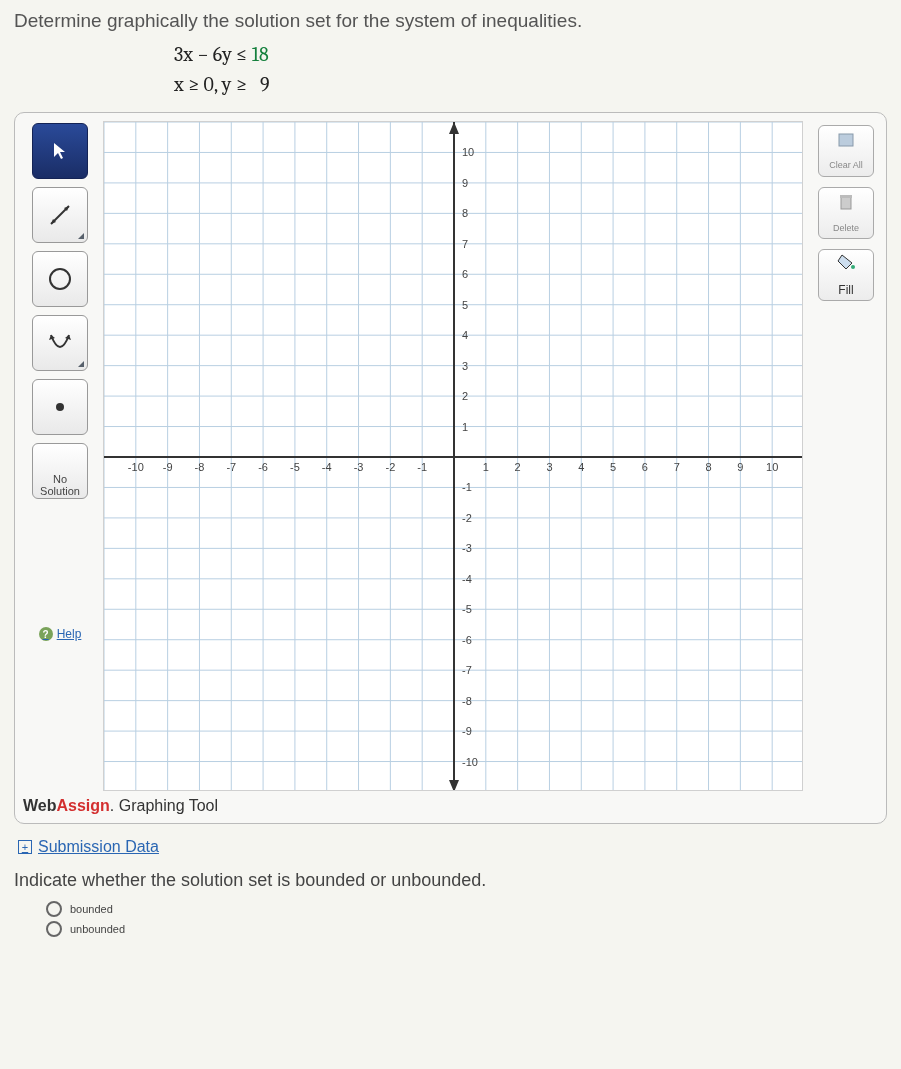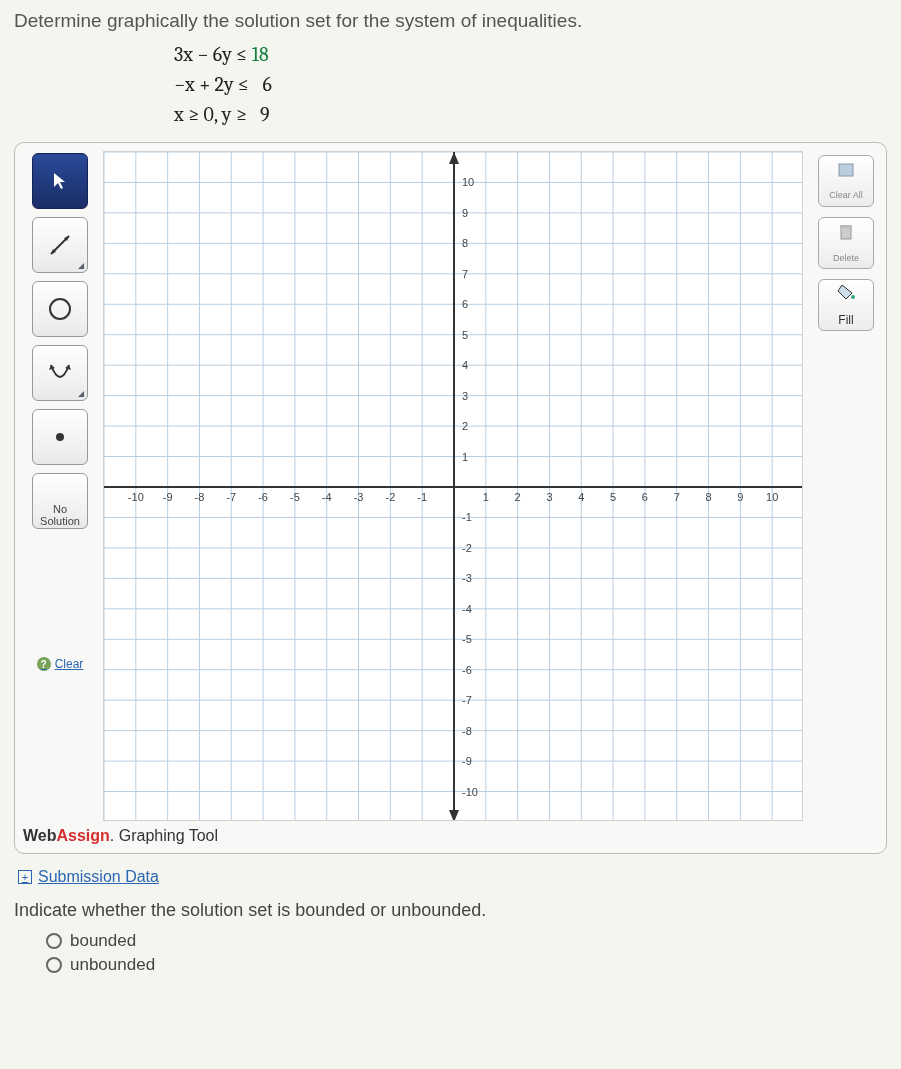--- a/index.html
+++ b/index.html
@@ -117,35 +117,34 @@
     font-size:16px;color:#2a66b3;text-decoration:underline;
     display:flex;gap:6px;align-items:center;margin:12px 0 14px 4px;
   }
   .sub-data .plusbox{
     width:14px;height:14px;border:1px solid #2a66b3;color:#2a66b3;font-size:11px;
     display:flex;align-items:center;justify-content:center;text-decoration:none;
   }
   .question-sub{
     font-size:18px;color:#444;margin-bottom:10px;
   }
-  .radios{margin-left:32px;font-size:17px;color:#444}
+  .radios{margin-left:32px;font-size:11px;color:#444}
   .radio-row{display:flex;align-items:center;gap:8px;margin:4px 0}
   .radio{
     width:16px;height:16px;border:2px solid #666;border-radius:50%;
   }
 </style>
 </head>
 <body>
 
 <div class="page">
   <div class="prompt">Determine graphically the solution set for the system of inequalities.</div>
 
   <div class="equations">
     <div class="eq-row"><span>3x − 6y ≤ </span><span class="eq-red">18</span></div>
-    <div class="eq-row">−x + 2y ≤   6</div>
     <div class="eq-row">x ≥ 0, y ≥   9</div>
   </div>
 
   <div class="widget-frame">
     <div class="widget-body">
 
       <div class="left-tools">
         <div class="tool-btn selected">
           <svg width="20" height="20" viewBox="0 0 20 20">
               <path d="M4 2 L4 16 L8 12 L11 18 L13 17 L10 11 L15 11 Z" fill="#fff"></path>
@@ -176,21 +175,21 @@
           <svg width="12" height="12">
               <circle cx="6" cy="6" r="4" fill="#333"></circle>
             </svg>
         </div>
         <div class="tool-btn nosol">
           <span>No</span>
           <span>Solution</span>
         </div>
         <div class="help-link">
           <span class="help-ico">?</span>
-          <span>Clear</span>
+          <span>Help</span>
         </div>
       </div>
 
       <div class="graph-wrap">
         <div class="graph">
           <svg id="graph-svg" width="700" height="670" viewBox="0 0 700 670">
               <g class="grid">
                 <line x1="0" y1="0" x2="0" y2="670" class="minor"></line>
                 <line x1="31.81818181818182" y1="0" x2="31.81818181818182" y2="670" class="minor"></line>
                 <line x1="63.63636363636364" y1="0" x2="63.63636363636364" y2="670" class="minor"></line>

